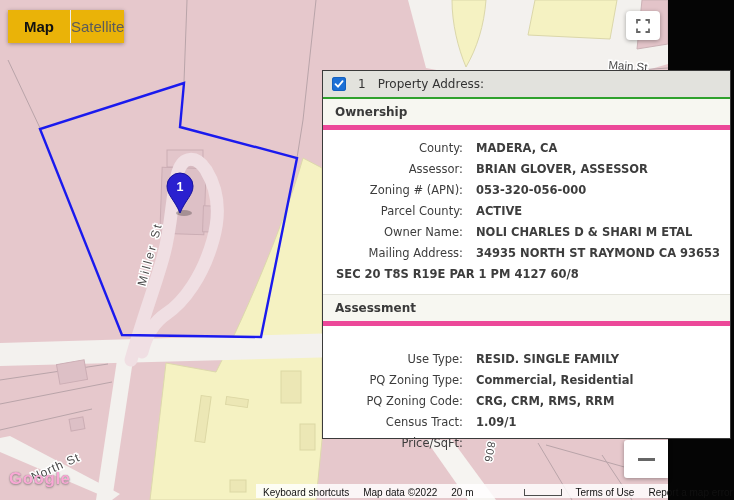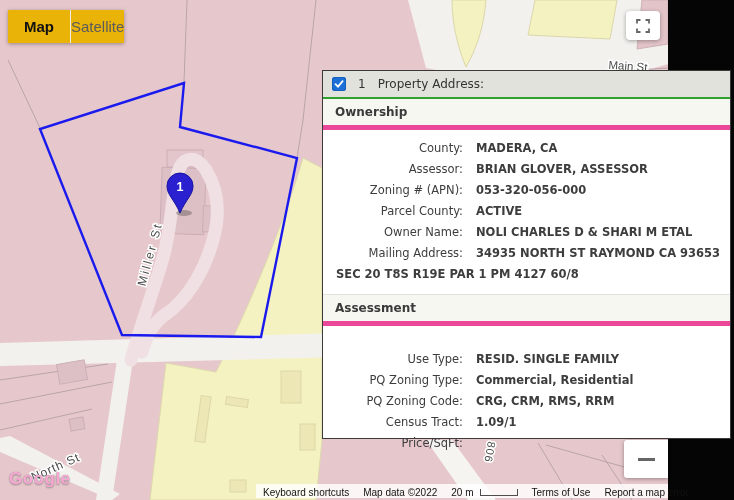--- a/index.html
+++ b/index.html
@@ -39,21 +39,21 @@
     text-align:right;
   }
 
   .attribution {
     position:absolute; left:256px; top:484px; width:412px; height:14px;
     background:rgba(255,255,255,.82); display:flex; align-items:flex-end;
     font-size:10px; color:#111; z-index:5; white-space:nowrap;
   }
   .attribution .item { padding:0 7px; }
   .attribution .div { width:1px; height:11px; background:rgba(0,0,0,.15); }
-  .scale-group { display:flex; align-items:center; padding:0 7px; }
+  .scale-group { display:flex; align-items:center; padding:0 7px;gap:44px; }
   .scale-bracket { width:36px; height:6px; border:1px solid #4d4d4d; border-top:none; margin-left:6px; }
 
   
   .panel {
     position:absolute; left:322px; top:70px; width:409px; height:369px;
     background:#fff; border:1px solid #3a3a3a; box-sizing:border-box;
     font-family:"DejaVu Sans",sans-serif; font-size:11.5px; color:#3d3d3d;
     z-index:10;
   }
   .panel-header {

